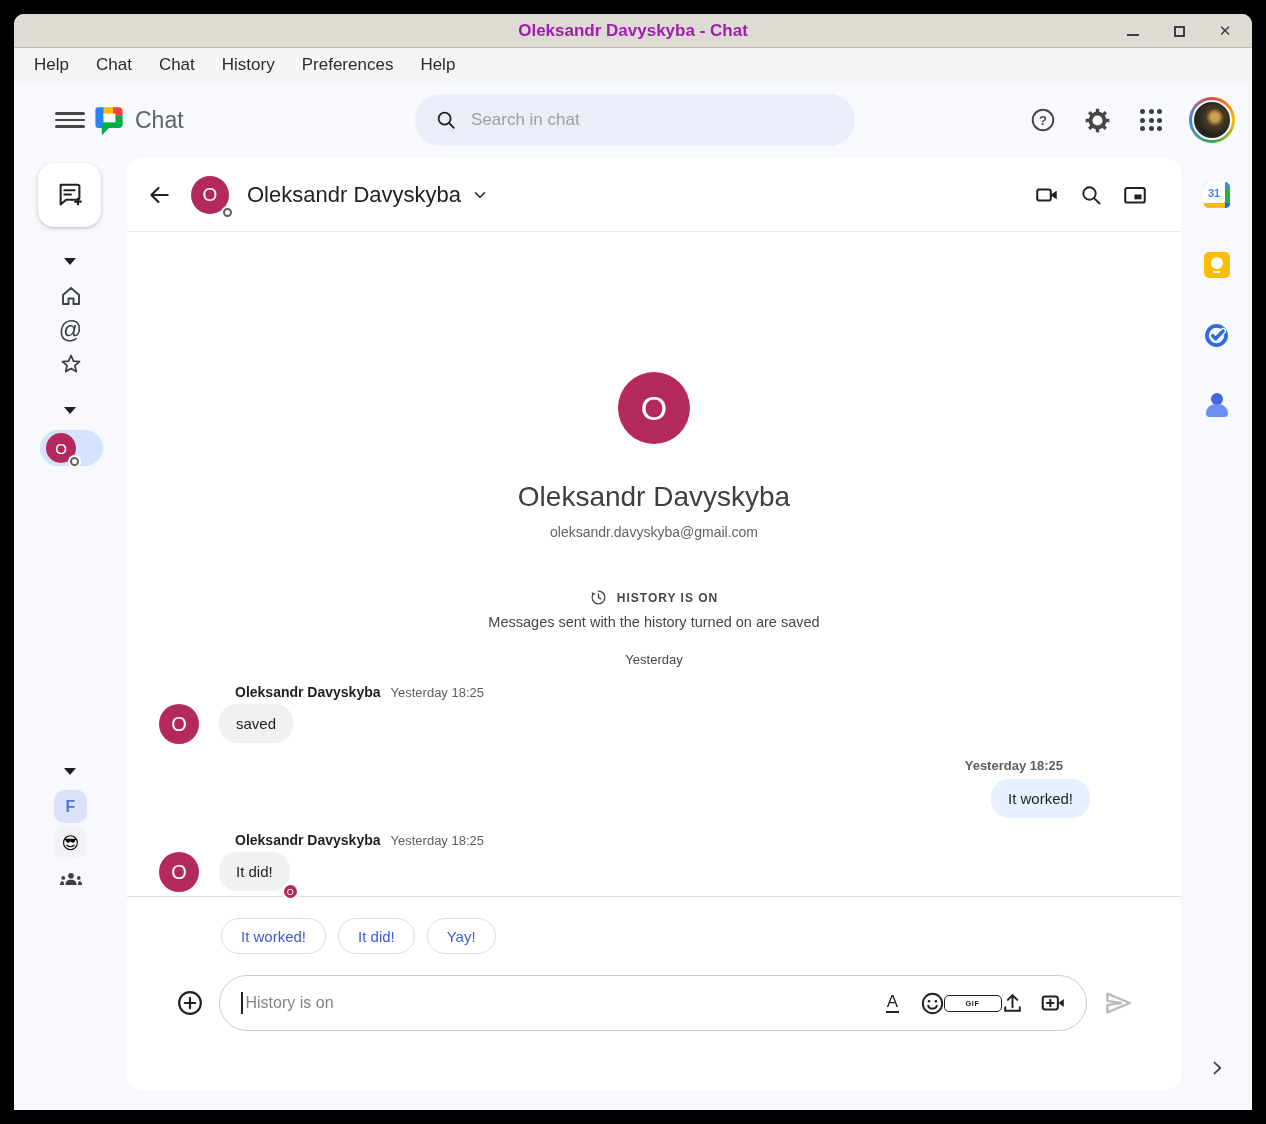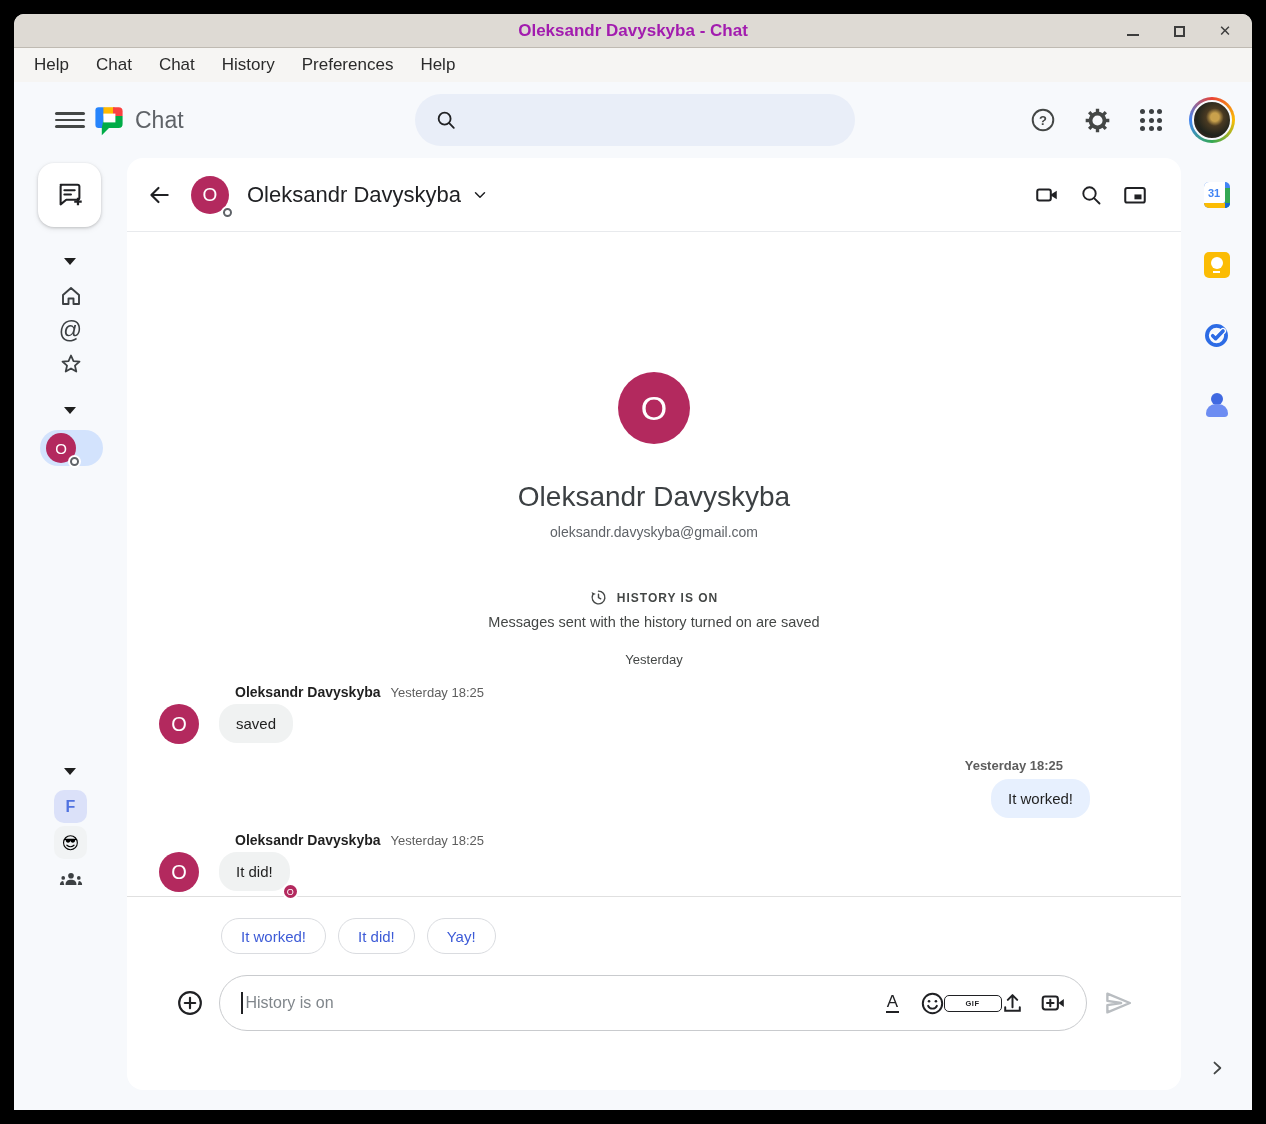--- a/index.html
+++ b/index.html
@@ -188,20 +188,21 @@
           <path d="M14 15 H37 V25 a5 5 0 0 1 -5 5 H20 l-9 9 v-9 Z" fill="#00ac47"></path>
           <rect x="13" y="12" width="15" height="11" fill="#ffffff"></rect>
         </svg>
         <span class="product">Chat</span>
       </div>
       <div class="search-pill">
         <svg width="22" height="22" viewBox="0 0 24 24">
           <circle cx="10.5" cy="10.5" r="6.5" fill="none" stroke="#202124" stroke-width="2"></circle>
           <line x1="15.5" y1="15.5" x2="20.5" y2="20.5" stroke="#202124" stroke-width="2" stroke-linecap="round"></line>
         </svg>
+        <input type="text" placeholder="Search in chat" style="">
       </div>
       <div class="hdr-icon" style="left:1009px">
         <svg width="26" height="26" viewBox="0 0 24 24">
           <circle cx="12" cy="12" r="9.5" fill="none" stroke="#444746" stroke-width="1.8"></circle>
           <text x="12" y="16.2" text-anchor="middle" font-size="12" font-weight="bold" fill="#444746" font-family="Liberation Sans,sans-serif">?</text>
         </svg>
       </div>
       <div class="hdr-icon" style="left:1063px">
         <svg width="27" height="27" viewBox="0 0 24 24">
           <g stroke="#444746" stroke-width="3">

